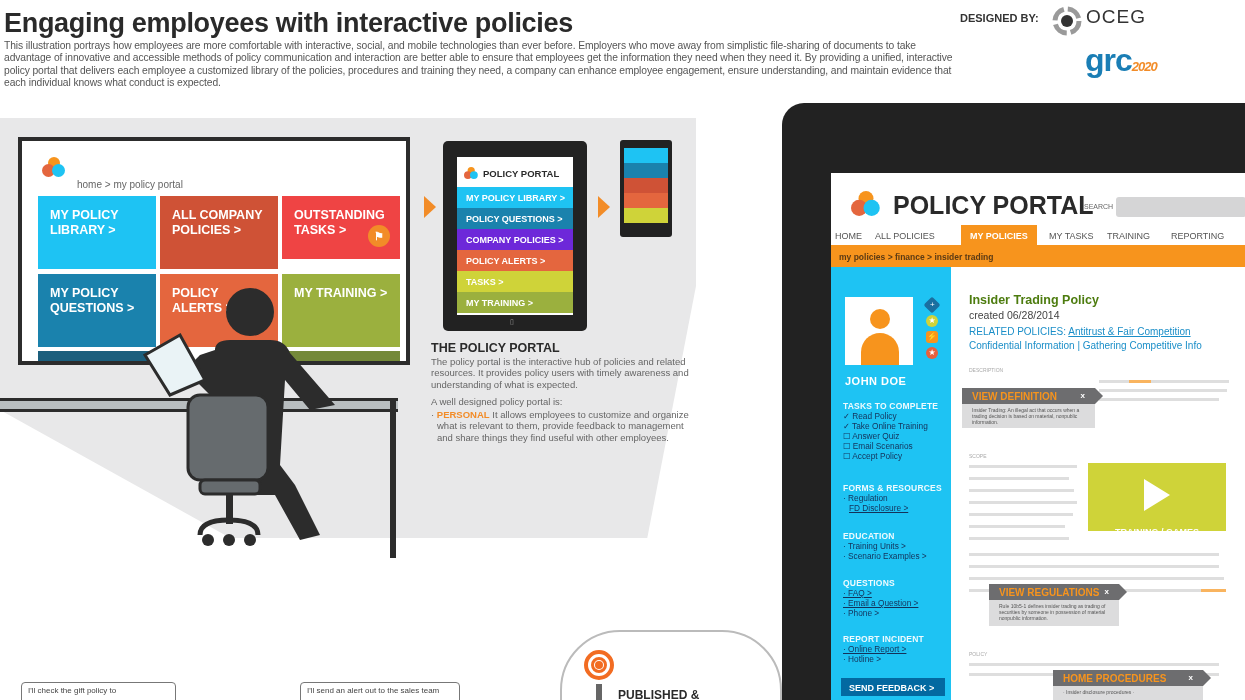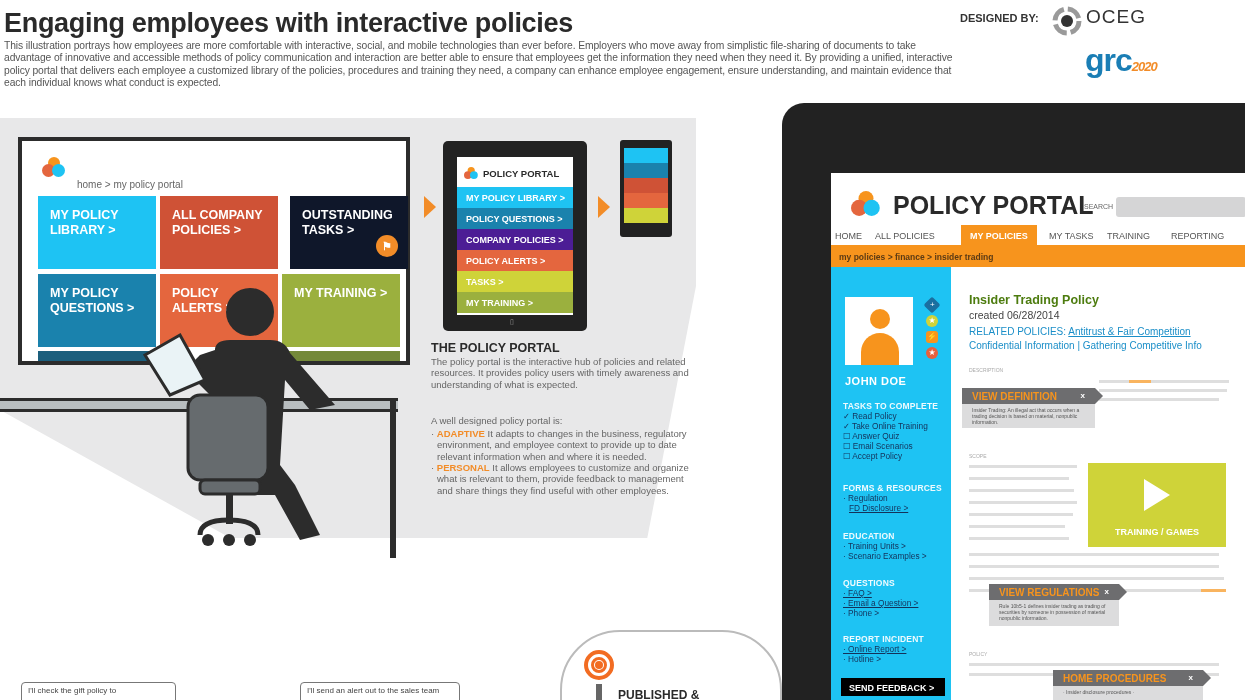--- a/index.html
+++ b/index.html
@@ -34,21 +34,21 @@
 .tab-screen{position:absolute;left:14px;top:16px;width:116px;height:158px;background:#fff}
 .tab-head{height:30px;position:relative;font-size:9.5px;font-weight:bold;color:#2a2a2a;padding:11px 0 0 26px}
 .tab-row{height:21px;color:#fff;font-size:9px;font-weight:bold;padding:6px 0 0 9px;white-space:nowrap;overflow:hidden}
 .tab-btn{position:absolute;left:67px;top:177px;width:10px;height:8px;color:#999;font-size:7px}
 .arrow{position:absolute;width:0;height:0;border-top:11px solid transparent;border-bottom:11px solid transparent;border-left:12px solid #f28c28}
 .phone{position:absolute;left:620px;top:140px;width:52px;height:97px;background:#222;border-radius:3px}
 .phone i{display:block;height:15px;margin:0 4px}
 
 .pp-title{position:absolute;left:431px;top:341px;font-size:12.5px;font-weight:bold;color:#2a2a2a}
 .pp-body{position:absolute;left:431px;top:356px;width:265px;font-size:9.5px;line-height:11.3px;color:#666}
-.pp-body p{margin-bottom:25px}
+.pp-body p{margin-bottom:6px}
 .pp-body ul{list-style:none}
 .pp-body li{padding-left:6px;text-indent:-6px;margin-bottom:0}
 .pp-body b{color:#f28c28}
 
 
 .laptop{position:absolute;left:782px;top:103px;width:480px;height:620px;background:#222;border-radius:22px 0 0 0}
 .lp-screen{position:absolute;left:831px;top:173px;width:414px;height:527px;background:#fff}
 .lp-head{position:absolute;left:23px;top:18px;font-size:25px;font-weight:bold;color:#2a2a2a}
 .lp-search-lbl{position:absolute;left:253px;top:30px;font-size:7px;color:#666}
 .lp-search{position:absolute;left:285px;top:24px;width:130px;height:20px;background:#d5d5d6;border-radius:3px}
@@ -58,35 +58,35 @@
 .bcbar{position:absolute;left:0;top:72px;width:414px;height:22px;background:#f7941d;color:#5b3a14;font-size:8.5px;font-weight:bold;padding:7px 8px}
 .side{position:absolute;left:0;top:94px;width:120px;height:433px;background:#1ec3f3;color:#fff}
 .avatar{position:absolute;left:14px;top:30px;width:68px;height:68px;background:#fff}
 .av-head{position:absolute;left:25px;top:12px;width:20px;height:20px;border-radius:50%;background:#f7941d}
 .av-body{position:absolute;left:16px;top:36px;width:38px;height:32px;border-radius:19px 19px 0 0;background:#f7941d}
 .badge{position:absolute;left:95px;width:12px;height:12px;border-radius:50%;font-size:8px;text-align:center;line-height:12px;color:#fff}
 .s-name{position:absolute;left:14px;top:108px;font-size:11px;font-weight:bold;letter-spacing:0.5px}
 .s-sec{position:absolute;left:12px;font-size:8.3px;line-height:10px}
 .s-sec h4{font-size:8.5px;font-weight:bold;letter-spacing:0.2px;opacity:.92}
 .s-sec div{color:#14325a}
-.fb-btn{position:absolute;left:10px;top:411px;width:104px;height:18px;background:#000000;color:#fff;font-size:9px;font-weight:bold;padding:5px 0 0 8px}
+.fb-btn{position:absolute;left:10px;top:411px;width:104px;height:18px;background:#0369a1;color:#fff;font-size:9px;font-weight:bold;padding:5px 0 0 8px}
 
 .main{position:absolute;left:138px;top:94px}
 .pol-title{position:absolute;left:0;top:26px;font-size:12.5px;font-weight:bold;color:#4d7c0f;white-space:nowrap}
 .pol-date{position:absolute;left:0;top:42px;font-size:10.5px;color:#444;white-space:nowrap}
 .pol-rel{position:absolute;left:0;top:58px;font-size:10px;color:#1a8ec8;line-height:14px;white-space:nowrap}
 .pol-rel u{color:#1a8ec8}
 .tiny{position:absolute;font-size:5px;color:#aaa;white-space:nowrap}
 .faux{position:absolute;height:3px;background:#dedede}
 .popup{position:absolute;background:#dcdcdd}
 .popup .ph{background:#6d6d6f;color:#f7941d;font-weight:bold;font-size:10px;padding:3px 10px;position:relative;height:16px}
 .popup .ph .x{position:absolute;right:10px;top:3px;color:#fff;font-size:8px}
 .popup .ph:after{content:"";position:absolute;right:-8px;top:0;border-top:8px solid transparent;border-bottom:8px solid transparent;border-left:8px solid #6d6d6f}
 .popup .pb{font-size:5px;color:#555;padding:3px 10px;line-height:6px}
-.train{position:absolute;left:119px;top:196px;width:138px;height:84px;background:#cfd339;color:#fff;font-weight:bold;font-size:9px;text-align:center}
+.train{position:absolute;left:119px;top:196px;width:138px;height:68px;background:#cfd339;color:#fff;font-weight:bold;font-size:9px;text-align:center}
 .play{position:absolute;left:56px;top:16px;width:0;height:0;border-top:16px solid transparent;border-bottom:16px solid transparent;border-left:26px solid #fff}
 .train span{position:absolute;left:0;right:0;top:64px}
 
 
 .bubble{position:absolute;border:1px solid #777;border-radius:4px;font-size:8px;color:#444;padding:3px 6px;background:#fff}
 .cloud{position:absolute;left:560px;top:630px;width:222px;height:90px;border:2px solid #bbb;border-radius:60px 60px 0 0;background:#fff}
 .tower{position:absolute;left:584px;top:650px;width:30px;height:30px;border-radius:50%;border:4px solid #f26c22}
 .tower:before{content:"";position:absolute;left:3px;top:3px;width:16px;height:16px;border-radius:50%;border:3px solid #f26c22;box-sizing:border-box}
 .tower:after{content:"";position:absolute;left:7px;top:7px;width:8px;height:8px;border-radius:50%;background:#f26c22}
 .pub{position:absolute;left:618px;top:688px;font-size:12px;font-weight:bold;color:#2a2a2a}
@@ -110,21 +110,21 @@
 <div class="monitor">
   <div class="logo-dots" style="left:20px;top:16px">
     <i style="left:6px;top:0;width:12px;height:12px;background:#f7941d"></i>
     <i style="left:0;top:7px;width:13px;height:13px;background:#e4663e"></i>
     <i style="left:10px;top:7px;width:13px;height:13px;background:#1ec3f3"></i>
   </div>
   <div class="mon-bc">home &gt; my policy portal</div>
   <div class="grid">
     <div class="tile" style="left:0;top:0;width:118px;height:73px;background:#1ec3f3"><span>MY POLICY LIBRARY &gt;</span></div>
     <div class="tile" style="left:122px;top:0;width:118px;height:73px;background:#cf5236"><span>ALL COMPANY POLICIES &gt;</span></div>
-    <div class="tile" style="left:252px;top:0;width:118px;height:73px;background:#0f172a"><span>OUTSTANDING TASKS &gt;</span><div class="flag">⚑</div></div>
+    <div class="tile" style="left:244px;top:0;width:118px;height:63px;background:#ef4444"><span>OUTSTANDING TASKS &gt;</span><div class="flag">⚑</div></div>
     <div class="tile" style="left:0;top:78px;width:118px;height:73px;background:#1a82ad"><span>MY POLICY QUESTIONS &gt;</span></div>
     <div class="tile" style="left:122px;top:78px;width:118px;height:73px;background:#e4663e"><span>POLICY ALERTS &gt;</span></div>
     <div class="tile" style="left:244px;top:78px;width:118px;height:73px;background:#9bb03e"><span>MY TRAINING &gt;</span></div>
     <div class="tile" style="left:0;top:155px;width:118px;height:10px;padding:0;background:#1c5f7d"></div>
     <div class="tile" style="left:244px;top:155px;width:118px;height:10px;padding:0;background:#74893a"></div>
   </div>
 </div>
 
 <div class="desk"></div>
 <div class="deskleg"></div>
@@ -149,42 +149,41 @@
     <div class="tab-head">
       <div class="logo-dots" style="left:7px;top:10px;transform:scale(.6);transform-origin:0 0">
         <i style="left:6px;top:0;width:12px;height:12px;background:#f7941d"></i>
         <i style="left:0;top:7px;width:13px;height:13px;background:#e4663e"></i>
         <i style="left:10px;top:7px;width:13px;height:13px;background:#1ec3f3"></i>
       </div>
       <span>POLICY PORTAL</span>
     </div>
     <div class="tab-row" style="background:#1ec3f3">MY POLICY LIBRARY &gt;</div>
     <div class="tab-row" style="background:#1a82ad">POLICY QUESTIONS &gt;</div>
-    <div class="tab-row" style="background:#4c1d95">COMPANY POLICIES &gt;</div>
+    <div class="tab-row" style="background:#6d28d9">COMPANY POLICIES &gt;</div>
     <div class="tab-row" style="background:#e4663e">POLICY ALERTS &gt;</div>
     <div class="tab-row" style="background:#cfd339">TASKS &gt;</div>
     <div class="tab-row" style="background:#9bb03e">MY TRAINING &gt;</div>
   </div>
   <div class="tab-btn">▯</div>
 </div>
 
 <div class="phone">
   <i style="margin-top:8px;background:#1ec3f3"></i>
   <i style="background:#1a82ad"></i>
   <i style="background:#cf5236"></i>
   <i style="background:#e4663e"></i>
   <i style="background:#cfd339"></i>
 </div>
 
 <div class="pp-title">THE POLICY PORTAL</div>
 <div class="pp-body">
   <p>The policy portal is the interactive hub of policies and related resources. It provides policy users with timely awareness and understanding of what is expected.</p>
   <p style="margin-bottom:2px">A well designed policy portal is:</p>
   <ul>
-    <li>· <b>ADAPTIVE</b> <span>It adapts to changes in the business, regulatory environment, and employee context to provide up to date relevant information when and where it is needed.</span></li>
     <li>· <b>PERSONAL</b> <span>It allows employees to customize and organize what is relevant to them, provide feedback to management and share things they find useful with other employees.</span></li>
   </ul>
 </div>
 
 <div class="laptop"></div>
 <div class="lp-screen">
   <div class="logo-dots" style="left:20px;top:18px;transform:scale(1.25);transform-origin:0 0">
     <i style="left:6px;top:0;width:12px;height:12px;background:#f7941d"></i>
     <i style="left:0;top:7px;width:13px;height:13px;background:#e4663e"></i>
     <i style="left:10px;top:7px;width:13px;height:13px;background:#1ec3f3"></i>

